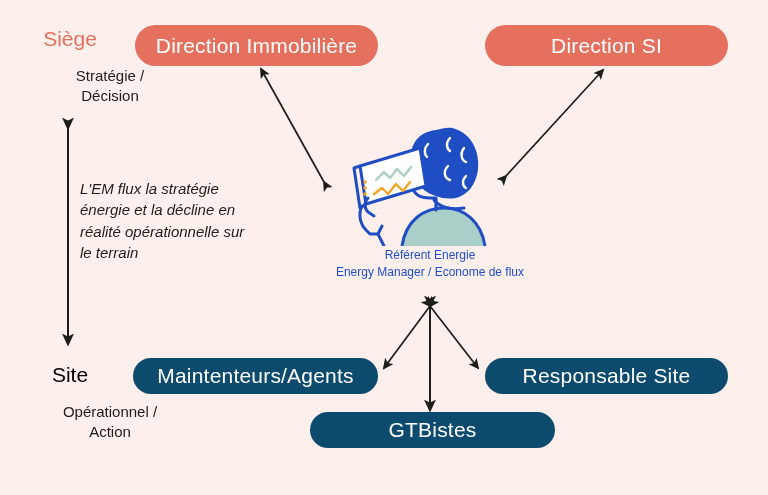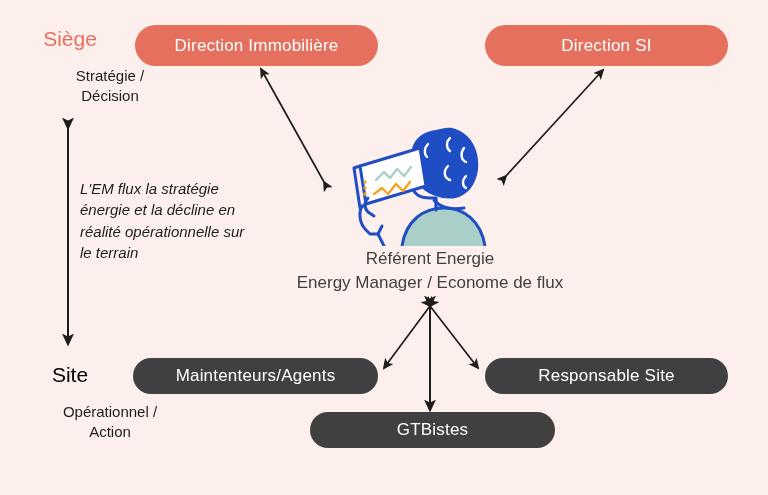--- a/index.html
+++ b/index.html
@@ -29,28 +29,28 @@
   }
 
   
   .pill {
     position: absolute;
     display: flex;
     align-items: center;
     justify-content: center;
     border-radius: 999px;
     color: #ffffff;
-    font-size: 17px;
+    font-size: 21px;
     letter-spacing: 0.2px;
     white-space: nowrap;
     box-sizing: border-box;
     padding: 0 16px;
   }
   .pill.red { background: #e5705e; }
-  .pill.orange { background: #404040; }
+  .pill.orange { background: #0c4a6e; }
 
   #pill-direction-immobiliere { left: 135px; top: 25px;  width: 243px; height: 41px; }
   #pill-direction-si          { left: 485px; top: 25px;  width: 243px; height: 41px; }
   #pill-maintenteurs          { left: 133px; top: 358px; width: 245px; height: 36px; }
   #pill-responsable-site      { left: 485px; top: 358px; width: 243px; height: 36px; }
   #pill-gtbistes              { left: 310px; top: 412px; width: 245px; height: 36px; }
 
   
   .axis-title {
     position: absolute;
@@ -96,23 +96,23 @@
     top: 122px;
     width: 164px;
     height: 124px;
   }
   #center-caption {
     position: absolute;
     left: 184px;
     top: 247px;
     width: 492px;
     text-align: center;
-    font-size: 17px;
+    font-size: 12px;
     line-height: 1.42;
-    color: #404040;
+    color: #1d4ed8;
     white-space: pre-line;
   }
 </style>
 </head>
 <body>
 
 <div id="diagram">
 
   <svg class="arrow-layer" viewBox="0 0 768 495">
     <defs>

